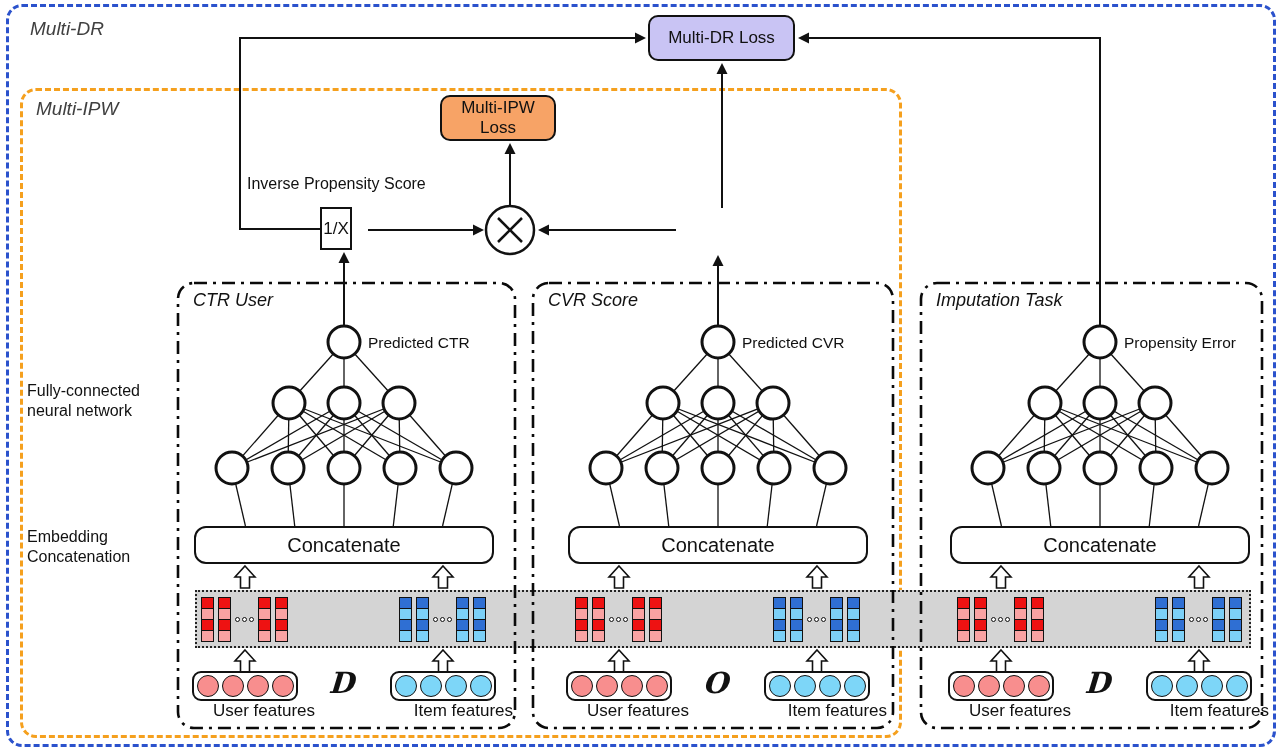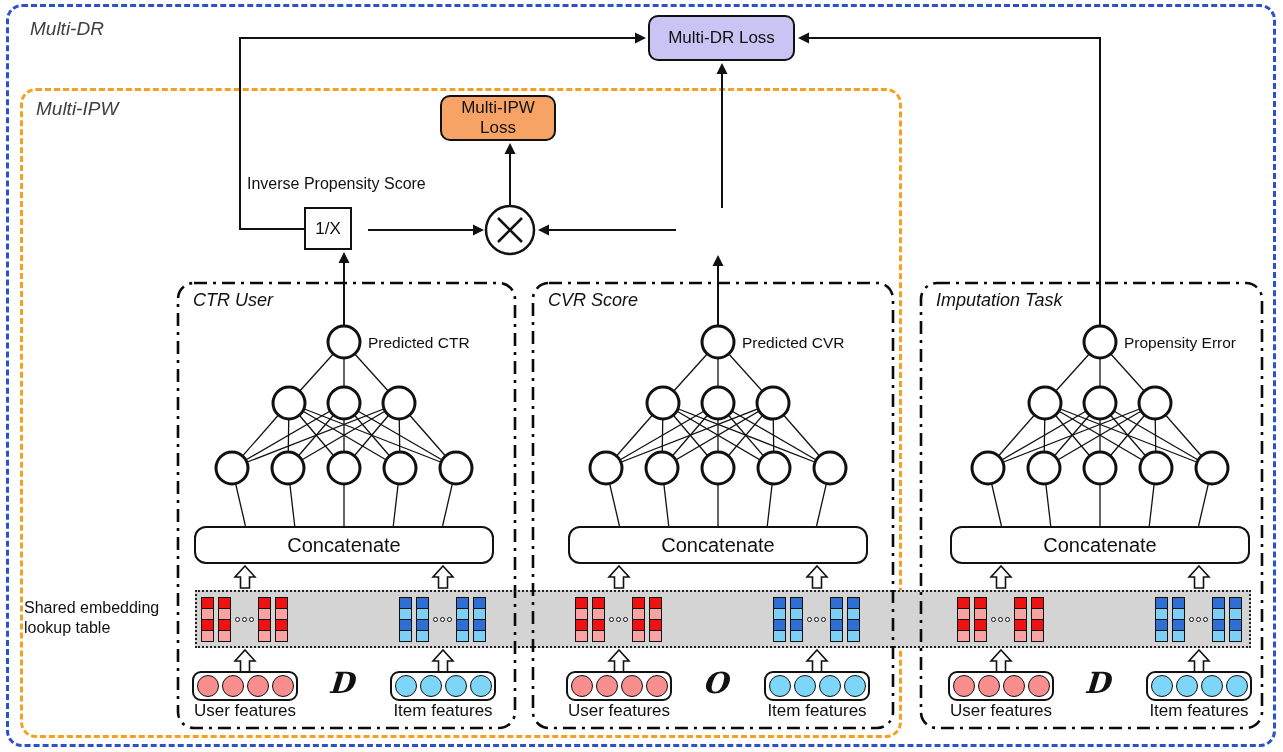--- a/index.html
+++ b/index.html
@@ -21,21 +21,21 @@
   .side-label{font-size:16px;line-height:1.25;white-space:pre-line;}
   
   .band{left:195px;top:590px;width:1056px;height:58px;border:2px dotted #222;box-sizing:border-box;}
   
   .task-title{font-style:italic;font-size:18px;}
   .concat-box{display:flex;align-items:center;justify-content:center;border:2px solid #111;
         border-radius:12px;font-size:20px;background:#fff;box-sizing:border-box;}
   .feat-box{display:flex;align-items:center;justify-content:center;gap:3px;border:2px solid #111;
         border-radius:9px;background:#fff;box-sizing:border-box;}
   .feat-circle{width:22px;height:22px;border-radius:50%;border:1.7px solid #111;box-sizing:border-box;}
-  .feat-label{font-size:17px;text-align:center;}
+  .feat-label{font-size:17px;text-align:right;}
   .emb-group{display:flex;align-items:center;gap:4px;}
   .emb-col{display:flex;flex-direction:column;}
   .emb-cell{width:13px;height:12px;border:1px solid #111;box-sizing:border-box;margin-top:-1px;}
   .emb-cell:first-child{margin-top:0;}
   .emb-dots{display:flex;gap:2px;align-items:center;}
   .emb-dot{width:5px;height:5px;border:1.4px solid #111;border-radius:50%;background:#fff;box-sizing:border-box;}
   .dataset-symbol{font-family:"DejaVu Serif","Liberation Serif",serif;font-style:italic;font-weight:600;
         font-size:29px;text-align:center;transform:skewX(-6deg);}
   .out-label{font-size:15.5px;white-space:nowrap;}
 </style>
@@ -179,25 +179,27 @@
       <polygon points="344,252 338.5,263 349.5,263" fill="#111"></polygon>
       <line x1="718" y1="326" x2="718" y2="257" stroke="#111" stroke-width="2"></line>
       <polygon points="718,255 712.5,266 723.5,266" fill="#111"></polygon>
       <circle cx="510" cy="230" r="24" fill="#fff" stroke="#111" stroke-width="2.5"></circle>
       <line x1="498" y1="218" x2="522" y2="242" stroke="#111" stroke-width="2.5"></line>
       <line x1="522" y1="218" x2="498" y2="242" stroke="#111" stroke-width="2.5"></line>
     </svg>
 
   <div class="abs rbox" id="multi-dr-loss" style="left: 648px; top: 15px; width: 147px; height: 46px; background: rgb(201, 196, 244);">Multi-DR Loss</div>
   <div class="abs rbox" id="multi-ipw-loss" style="left: 440px; top: 95px; width: 116px; height: 46px; background: rgb(247, 163, 102);">Multi-IPW Loss</div>
-  <div class="abs sqbox" style="left:304px;top:207px;width:48px;height:43px;">1/X</div>
+  <div class="abs sqbox" style="left:320px;top:207px;width:32px;height:43px;">1/X</div>
   <div class="abs caption" style="left:247px;top:175px;">Inverse Propensity Score</div>
 
-  <div class="abs side-label" style="left:24px;top:598px;">Shared embedding
-lookup table</div>
+  <div class="abs side-label" style="left:27px;top:381px;">Fully-connected
+neural network</div>
+  <div class="abs side-label" style="left:27px;top:527px;">Embedding
+Concatenation</div>
 
   <div id="tasks-layer" class="abs" style="left:0;top:0;width:1283px;height:752px;">
       <div class="task-title abs" style="left:193px;top:290px;">CTR User</div>
       <div class="out-label abs" style="left:368px;top:334px;">Predicted CTR</div>
       <div class="concat-box abs" style="left:194px;top:526px;width:300px;height:38px;">Concatenate</div>
       <div class="emb-group abs" style="left:201px;top:594px;height:50px;">
         <div class="emb-col">
           <div class="emb-cell" style="background: rgb(238, 18, 18);"></div>
           <div class="emb-cell" style="background: rgb(249, 162, 162);"></div>
           <div class="emb-cell" style="background: rgb(238, 18, 18);"></div>

